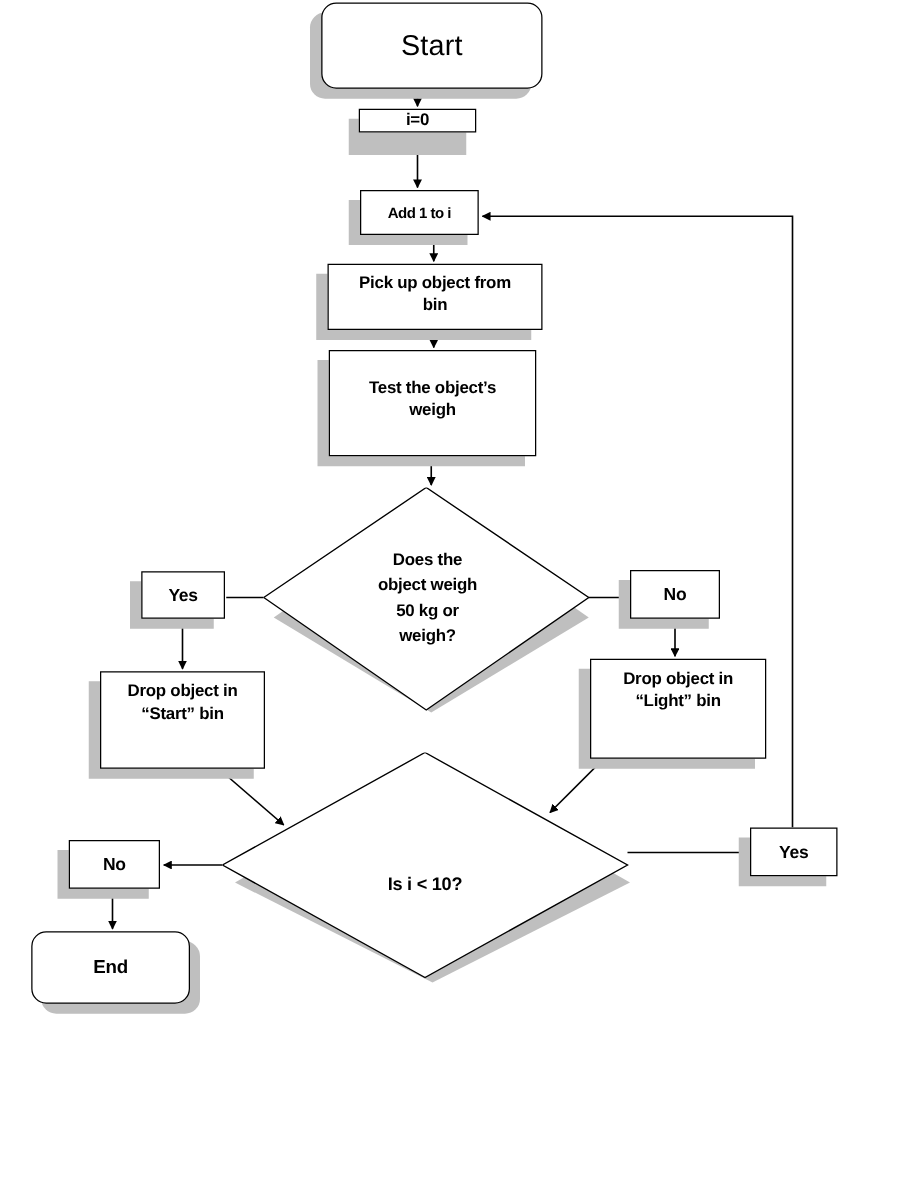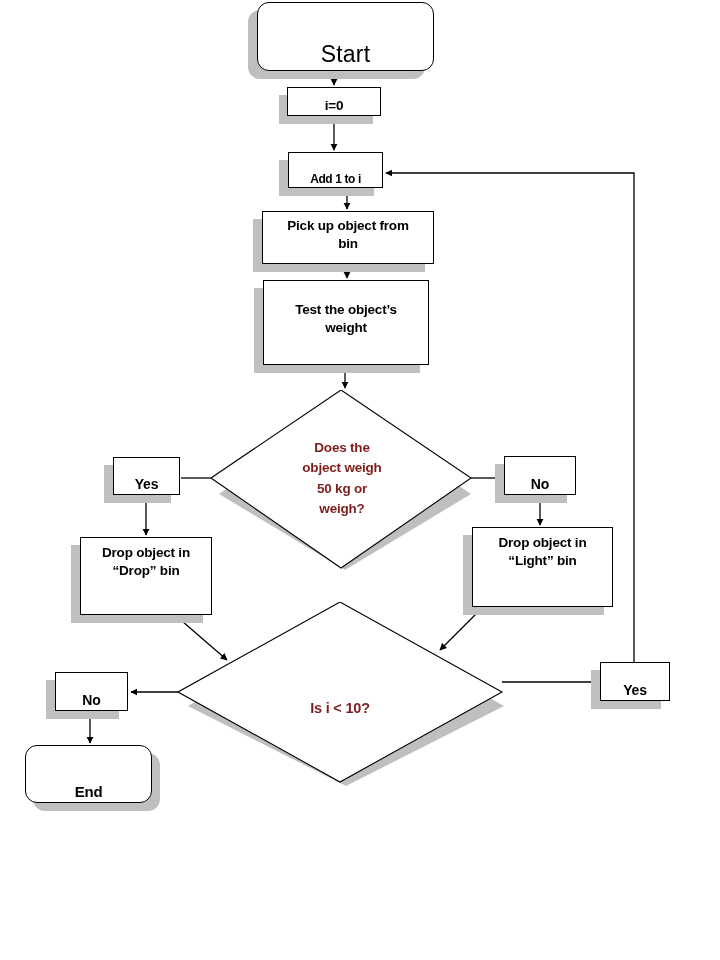--- a/index.html
+++ b/index.html
@@ -23,21 +23,21 @@
     height: 960px;
     pointer-events: none;
   }
   
   .node {
     position: absolute;
     box-sizing: border-box;
     background: #ffffff;
     border: 1px solid #000000;
     display: flex;
-    align-items: flex-end;
+    align-items: center;
     justify-content: center;
     text-align: center;
     color: #000000;
     font-weight: bold;
     font-size: 13.5px;
     line-height: 1.35;
     letter-spacing: -0.2px;
     z-index: 3;
   }
   .node .lbl { display: block; padding: 0 4px; }
@@ -76,21 +76,21 @@
     z-index: 3;
   }
   .diamond-wrap svg { display: block; }
   .diamond-text {
     position: absolute;
     left: 0; right: 0;
     text-align: center;
     font-weight: bold;
     font-size: 13.5px;
     line-height: 1.5;
-    color: #7f1d1d;
+    color: #000000;
     letter-spacing: -0.2px;
     z-index: 4;
   }
 
   
   .small { font-size: 14px; font-weight: bold; }
   .mono-tight { letter-spacing: -0.4px; }
 </style>
 </head>
 <body>
@@ -147,39 +147,39 @@
   <div class="shadow" style="left:71px; top:545px; width:132px; height:78px;"></div>
   <div class="shadow" style="left:463px; top:535px; width:141px; height:80px;"></div>
   <div class="shadow" style="left:46px; top:680px; width:73px; height:39px;"></div>
   <div class="shadow" style="left:591px; top:670px; width:70px; height:39px;"></div>
   <div class="term-shadow" style="left:33px; top:753px; width:127px; height:58px;"></div>
 
   <div class="node term" style="left:257px; top:2px; width:177px; height:69px;">
     <span class="lbl start-label">Start</span>
   </div>
 
-  <div class="node" style="left:287px; top:87px; width:94px; height:29px;">
+  <div class="node" style="left:287px; top:87px; width:94px; height:19px;">
     <span class="lbl">i=0</span>
   </div>
 
   <div class="node" style="left:288px; top:152px; width:95px; height:36px;">
     <span class="lbl mono-tight" style="font-size:12px;">Add 1 to i</span>
   </div>
 
   <div class="node" style="left:262px; top:211px; width:172px; height:53px; align-items:flex-start; padding-top:5px;">
     <span class="lbl">
       <span>Pick up object from</span><br>
       <span>bin</span>
     </span>
   </div>
 
   <div class="node" style="left:263px; top:280px; width:166px; height:85px; align-items:flex-start; padding-top:20px;">
     <span class="lbl">
       <span>Test the object’s</span><br>
-      <span>weight</span>
+      <span>weigh</span>
     </span>
   </div>
 
   <div class="diamond-wrap" style="left:211px; top:390px; width:262px; height:182px;">
     <svg width="262" height="182" viewBox="0 0 262 182">
       <polygon points="134,16 260,104 134,180 8,104" fill="#bfbfbf" stroke="none"></polygon>
       <polygon points="130,0 260,88 130,178 0,88" fill="#ffffff" stroke="#000000" stroke-width="1.1"></polygon>
     </svg>
     <div class="diamond-text" style="top:48px; width:262px;">
       <span>Does the</span><br>
@@ -193,21 +193,21 @@
     <span class="lbl">Yes</span>
   </div>
 
   <div class="node small" style="left:504px; top:456px; width:72px; height:39px;">
     <span class="lbl">No</span>
   </div>
 
   <div class="node" style="left:80px; top:537px; width:132px; height:78px; align-items:flex-start; padding-top:6px;">
     <span class="lbl">
       <span>Drop object in</span><br>
-      <span>“Drop” bin</span>
+      <span>“Start” bin</span>
     </span>
   </div>
 
   <div class="node" style="left:472px; top:527px; width:141px; height:80px; align-items:flex-start; padding-top:6px;">
     <span class="lbl">
       <span>Drop object in</span><br>
       <span>“Light” bin</span>
     </span>
   </div>
 

